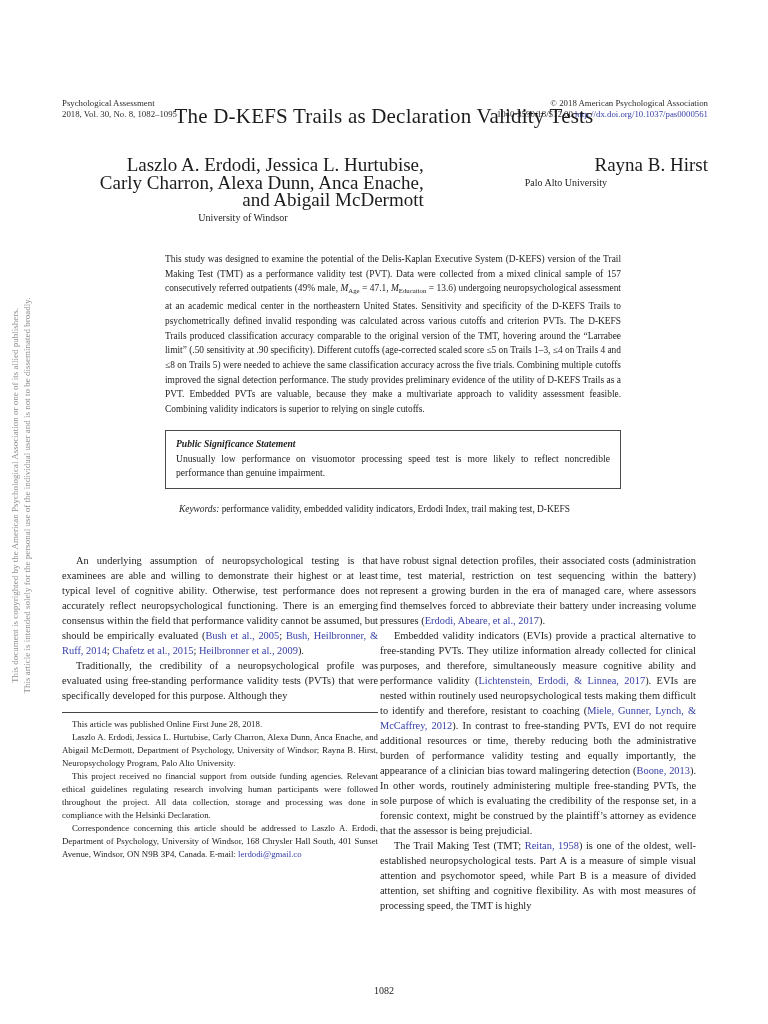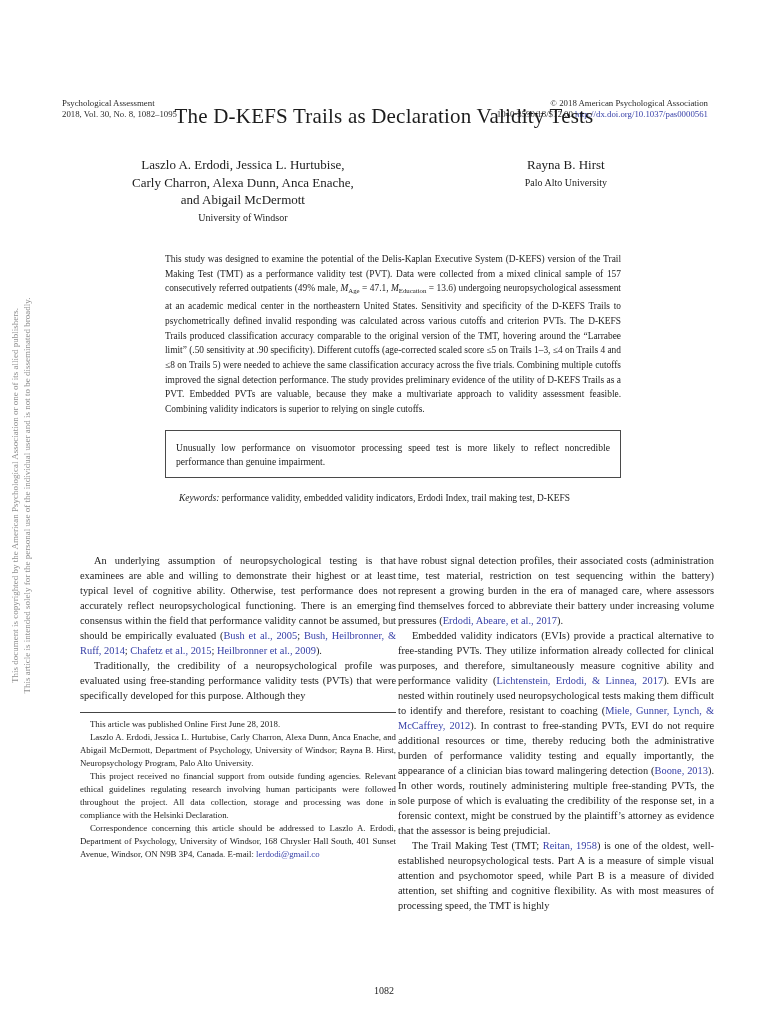--- a/index.html
+++ b/index.html
@@ -24,32 +24,32 @@
   .link{color:#3841a8;text-align:right;}
   
   .title{
     position:absolute;top:104px;left:0;width:100%;
     text-align:center;font-size:21px;letter-spacing:.2px;
   }
   
   .authors{position:absolute;top:156px;left:62px;width:646px;display:flex;}
   .authors .grp1{width:56%;text-align:center;}
   .authors .grp2{width:44%;text-align:center;}
-  .author-names{font-size:13px;line-height:17.5px;}
+  .author-names{font-size:19px;line-height:17.5px;text-align:right;}
   .affiliation{font-size:10px;margin-top:3px;}
   
   .abstract-wrap{position:absolute;top:252px;left:165px;width:456px;}
   .abstract{font-size:9.4px;line-height:14.7px;text-align:justify;}
   .pss-box{border:1px solid #4a4a4a;margin-top:13px;padding:7px 10px 9px;}
   .pss-title{font-weight:bold;font-style:italic;font-size:9.6px;}
   .pss-body{font-size:9.6px;line-height:13.8px;margin-top:3px;text-align:justify;}
   .keywords{margin-top:14px;padding-left:14px;font-size:9.4px;line-height:13px;}
   .kw-label{font-style:italic;}
   
-  .columns{position:absolute;top:553px;left:62px;width:646px;display:flex;gap:2px;margin-left:18px;}
+  .columns{position:absolute;top:553px;left:62px;width:646px;display:flex;gap:2px;}
   .col{width:316px;font-size:10.4px;line-height:15px;text-align:justify;}
   .col p{margin:0;text-indent:14px;}
   .col p.noindent{text-indent:0;}
   .footnote-rule{border:none;border-top:1px solid #444;margin:9px 0 5px 0;width:100%;}
   .footnotes{font-size:8.8px;line-height:13px;text-align:justify;}
   .footnotes p{margin:0;text-indent:10px;}
   .sub{font-size:6.8px;vertical-align:-2px;}
   .it{font-style:italic;}
   
   .page-number{position:absolute;top:985px;left:0;width:100%;text-align:center;font-size:10px;}
@@ -90,20 +90,21 @@
   </div>
   <div class="grp2">
     <div class="author-names">Rayna B. Hirst</div>
     <div class="affiliation">Palo Alto University</div>
   </div>
 </div>
 
 <div class="abstract-wrap">
   <div class="abstract"><span>This study was designed to examine the potential of the Delis-Kaplan Executive System (D-KEFS) version of the Trail Making Test (TMT) as a performance validity test (PVT). Data were collected from a mixed clinical sample of 157 consecutively referred outpatients (49% male, </span><span class="it">M</span><span class="sub">Age</span><span> = 47.1, </span><span class="it">M</span><span class="sub">Education</span><span> = 13.6) undergoing neuropsychological assessment at an academic medical center in the northeastern United States. Sensitivity and specificity of the D-KEFS Trails to psychometrically defined invalid responding was calculated across various cutoffs and criterion PVTs. The D-KEFS Trails produced classification accuracy comparable to the original version of the TMT, hovering around the “Larrabee limit” (.50 sensitivity at .90 specificity). Different cutoffs (age-corrected scaled score ≤5 on Trails 1–3, ≤4 on Trails 4 and ≤8 on Trails 5) were needed to achieve the same classification accuracy across the five trials. Combining multiple cutoffs improved the signal detection performance. The study provides preliminary evidence of the utility of D-KEFS Trails as a PVT. Embedded PVTs are valuable, because they make a multivariate approach to validity assessment feasible. Combining validity indicators is superior to relying on single cutoffs.</span></div>
   <div class="pss-box">
+    <div class="pss-title">Public Significance Statement</div>
     <div class="pss-body">Unusually low performance on visuomotor processing speed test is more likely to reflect noncredible performance than genuine impairment.</div>
   </div>
   <div class="keywords">
     <span class="kw-label">Keywords:</span><span> performance validity, embedded validity indicators, Erdodi Index, trail making test, D-KEFS</span>
   </div>
 </div>
 
 <div class="columns">
   <div class="col">
     <p><span>An underlying assumption of neuropsychological testing is that examinees are able and willing to demonstrate their highest or at least typical level of cognitive ability. Otherwise, test performance does not accurately reflect neuropsychological functioning. There is an emerging consensus within the field that performance validity cannot be assumed, but should be empirically evaluated (</span><span class="link">Bush et al., 2005</span><span>; </span><span class="link">Bush, Heilbronner, &amp; Ruff, 2014</span><span>; </span><span class="link">Chafetz et al., 2015</span><span>; </span><span class="link">Heilbronner et al., 2009</span><span>).</span></p>

